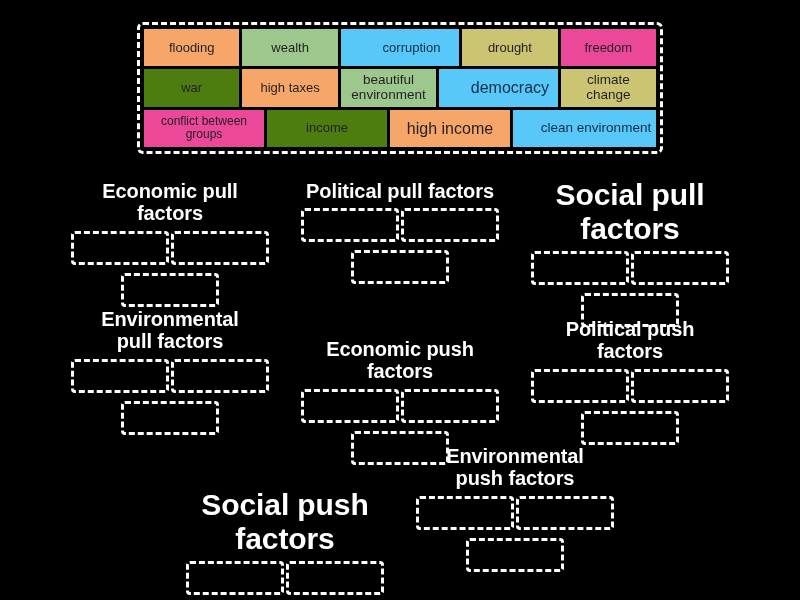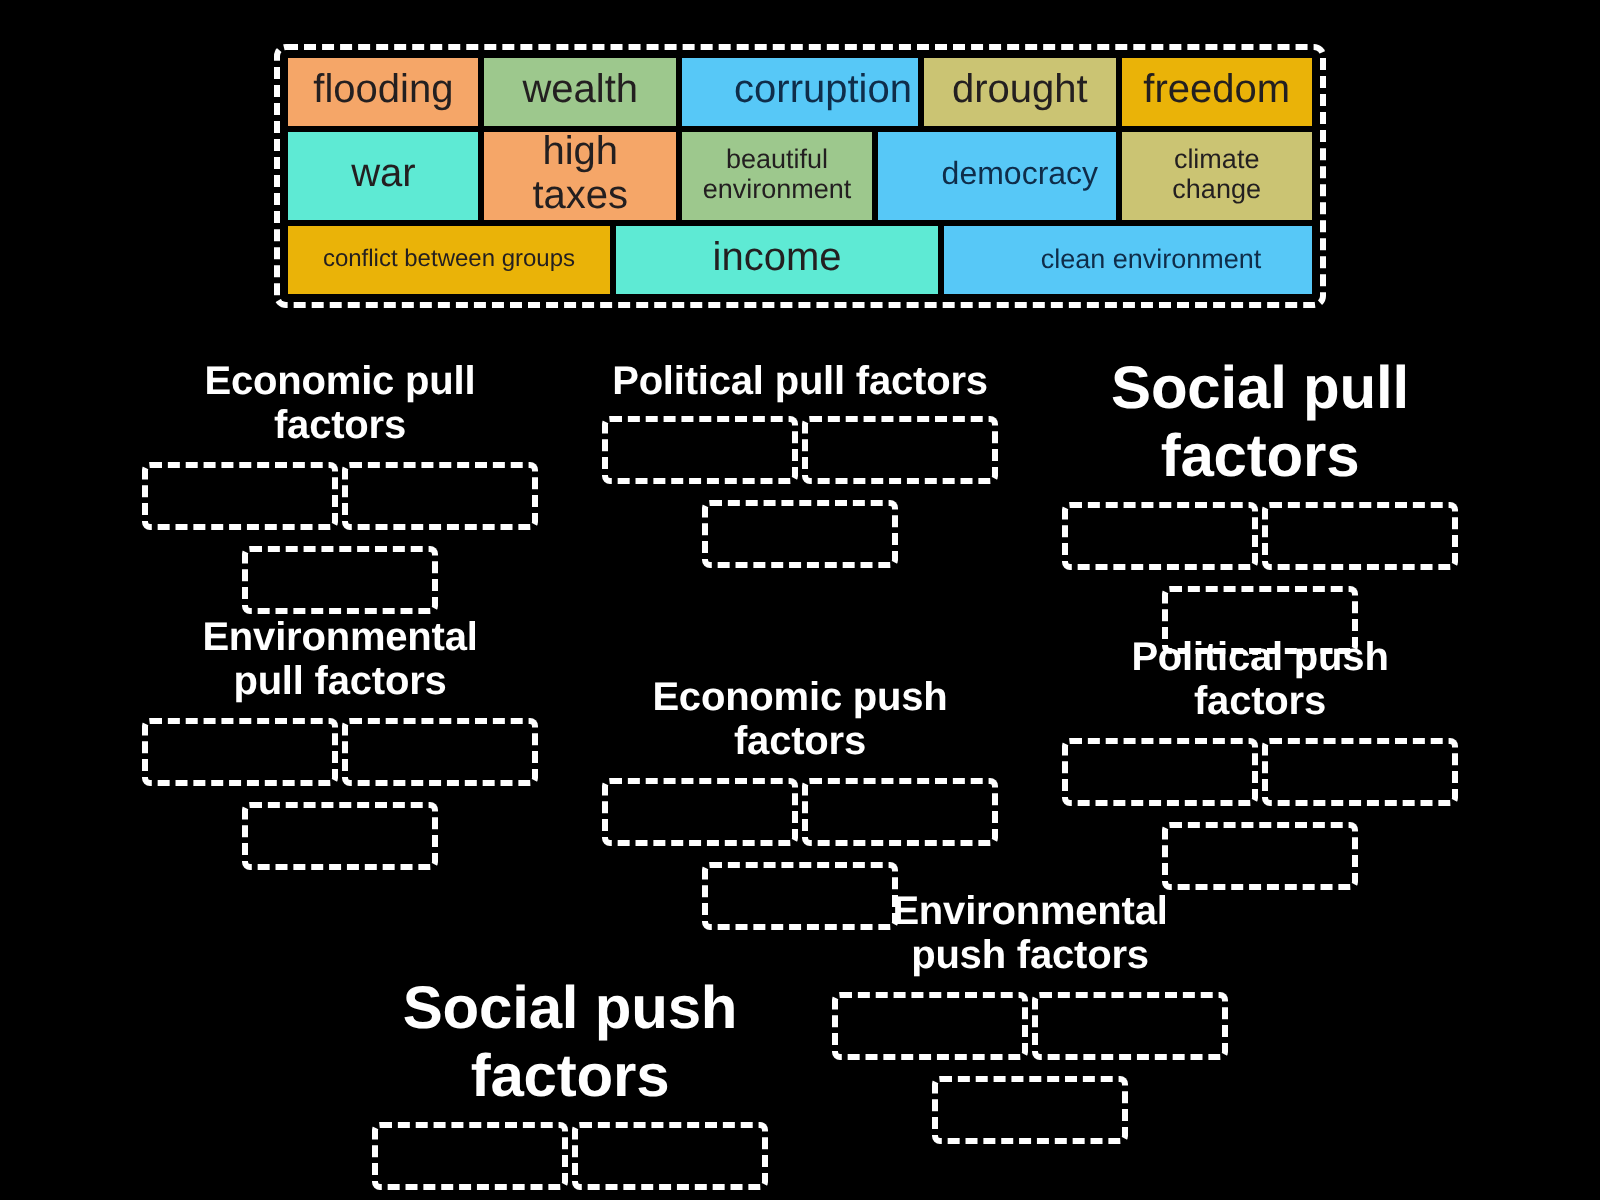--- a/index.html
+++ b/index.html
@@ -44,31 +44,31 @@
     text-align: center;
     line-height: 1.08;
     color: #231f20;
     padding: 0 3px;
     box-sizing: border-box;
     cursor: grab;
     user-select: none;
   }
   .tile .tile-label { display: block; }
 
-  .fs-lg   { font-size: 20px; }
+  .fs-lg   { font-size: 13px; }
   .fs-md   { font-size: 16px; }
   .fs-sm   { font-size: 13.5px; }
   .fs-xs   { font-size: 12px; }
 
   .c-orange { background: #f5a668; }
   .c-green  { background: #9dc88d; }
   .c-blue   { background: #57c8f7; color:#0f2d4a;padding-left:26px; }
   .c-olive  { background: #cbc473; }
-  .c-pink   { background: #eab308; }
-  .c-purple { background: #5eead4; }
+  .c-pink   { background: #ec4899; }
+  .c-purple { background: #4d7c0f; }
 
   
   .group {
     position: absolute;
   }
   .group-title {
     color: #ffffff;
     font-weight: bold;
     text-align: center;
     line-height: 1.12;
@@ -151,20 +151,23 @@
   </div>
 
   <div class="tile-row">
     <div class="tile c-pink fs-xs">
       <span class="tile-label">conflict
 between groups</span>
     </div>
     <div class="tile c-purple fs-lg">
       <span class="tile-label">income</span>
     </div>
+    <div class="tile c-orange fs-md">
+      <span class="tile-label">high income</span>
+    </div>
     <div class="tile c-blue fs-sm">
       <span class="tile-label">clean
 environment</span>
     </div>
   </div>
 
 </div>
 
 <div class="group" id="grp-econ-pull">
   <div class="group-title t-20">Economic pull factors</div>

